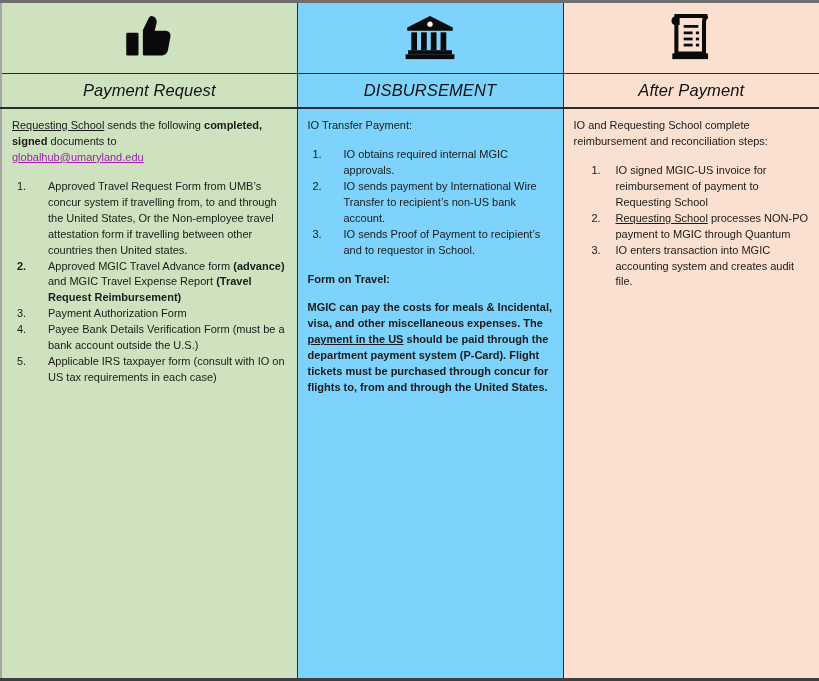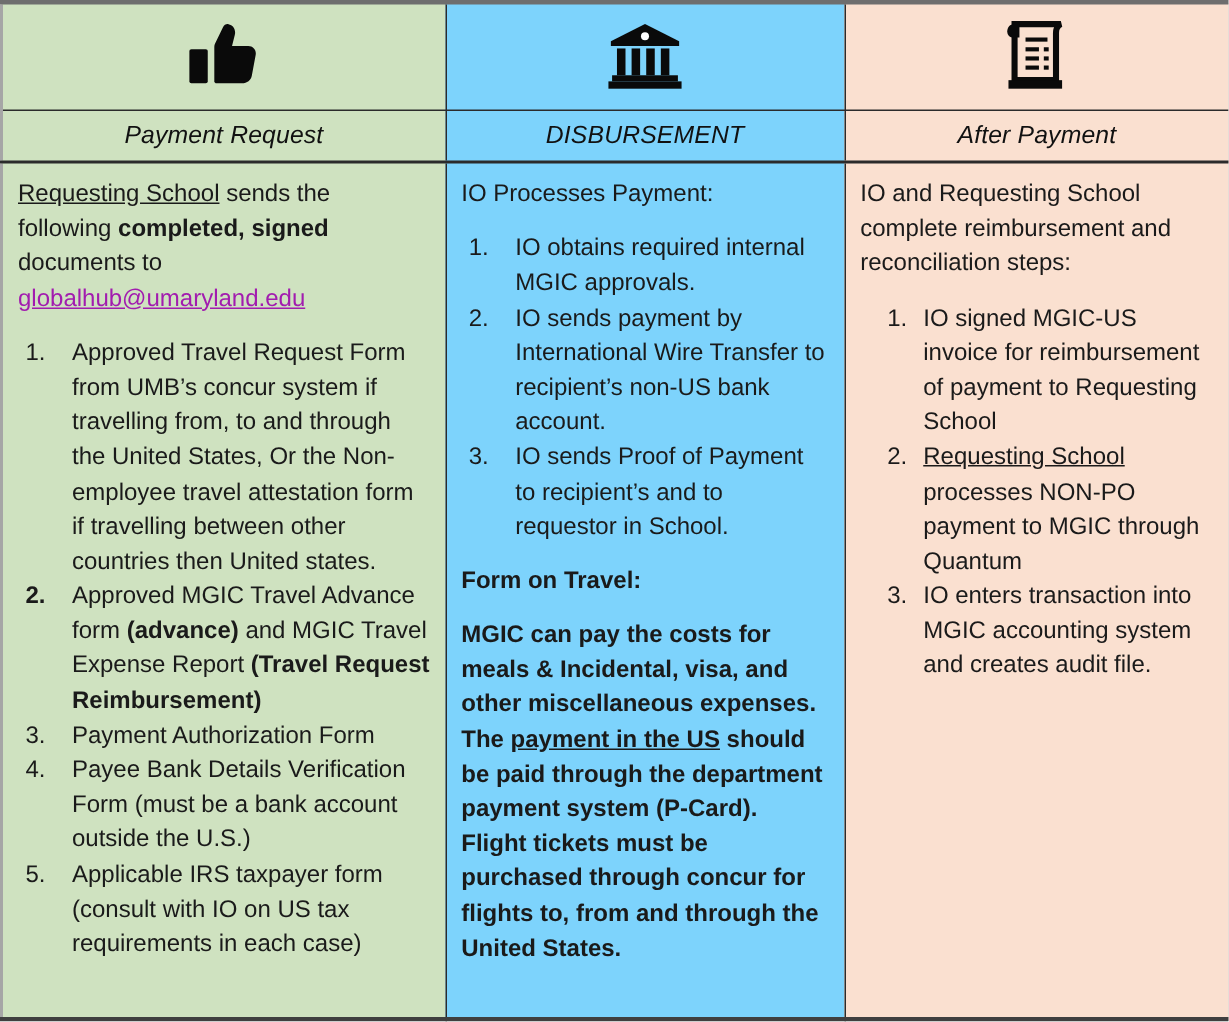--- a/index.html
+++ b/index.html
@@ -81,21 +81,21 @@
     color: #111111;
   }
 
   
   tr.body-row td {
     padding: 9px 10px 6px 10px;
     border-bottom: none;
   }
 
   .body {
-    font-size: 16px;
+    font-size: 11px;
     line-height: 1.45;
     color: #1a1a1a;
   }
   .body p {
     margin: 0 0 0 0;
   }
   .para-gap { height: 13px; }
   .intro { margin-bottom: 0; }
 
   b, .bold { font-weight: bold; }
@@ -228,21 +228,21 @@
             <span class="marker">5.</span>
             <span>Applicable IRS taxpayer form (consult with IO on US tax requirements in each case)</span>
           </li>
         </ol>
       </div>
     </td>
 
     <td class="cell-gray">
       <div class="body">
 
-        <p class="intro">IO Processes Payment:</p>
+        <p class="intro">IO Transfer Payment:</p>
 
         <div class="list-gap-top"></div>
 
         <ol class="num">
           <li>
             <span class="marker">1.</span>
             <span>IO obtains required internal MGIC approvals.</span>
           </li>
           <li>
             <span class="marker">2.</span>

